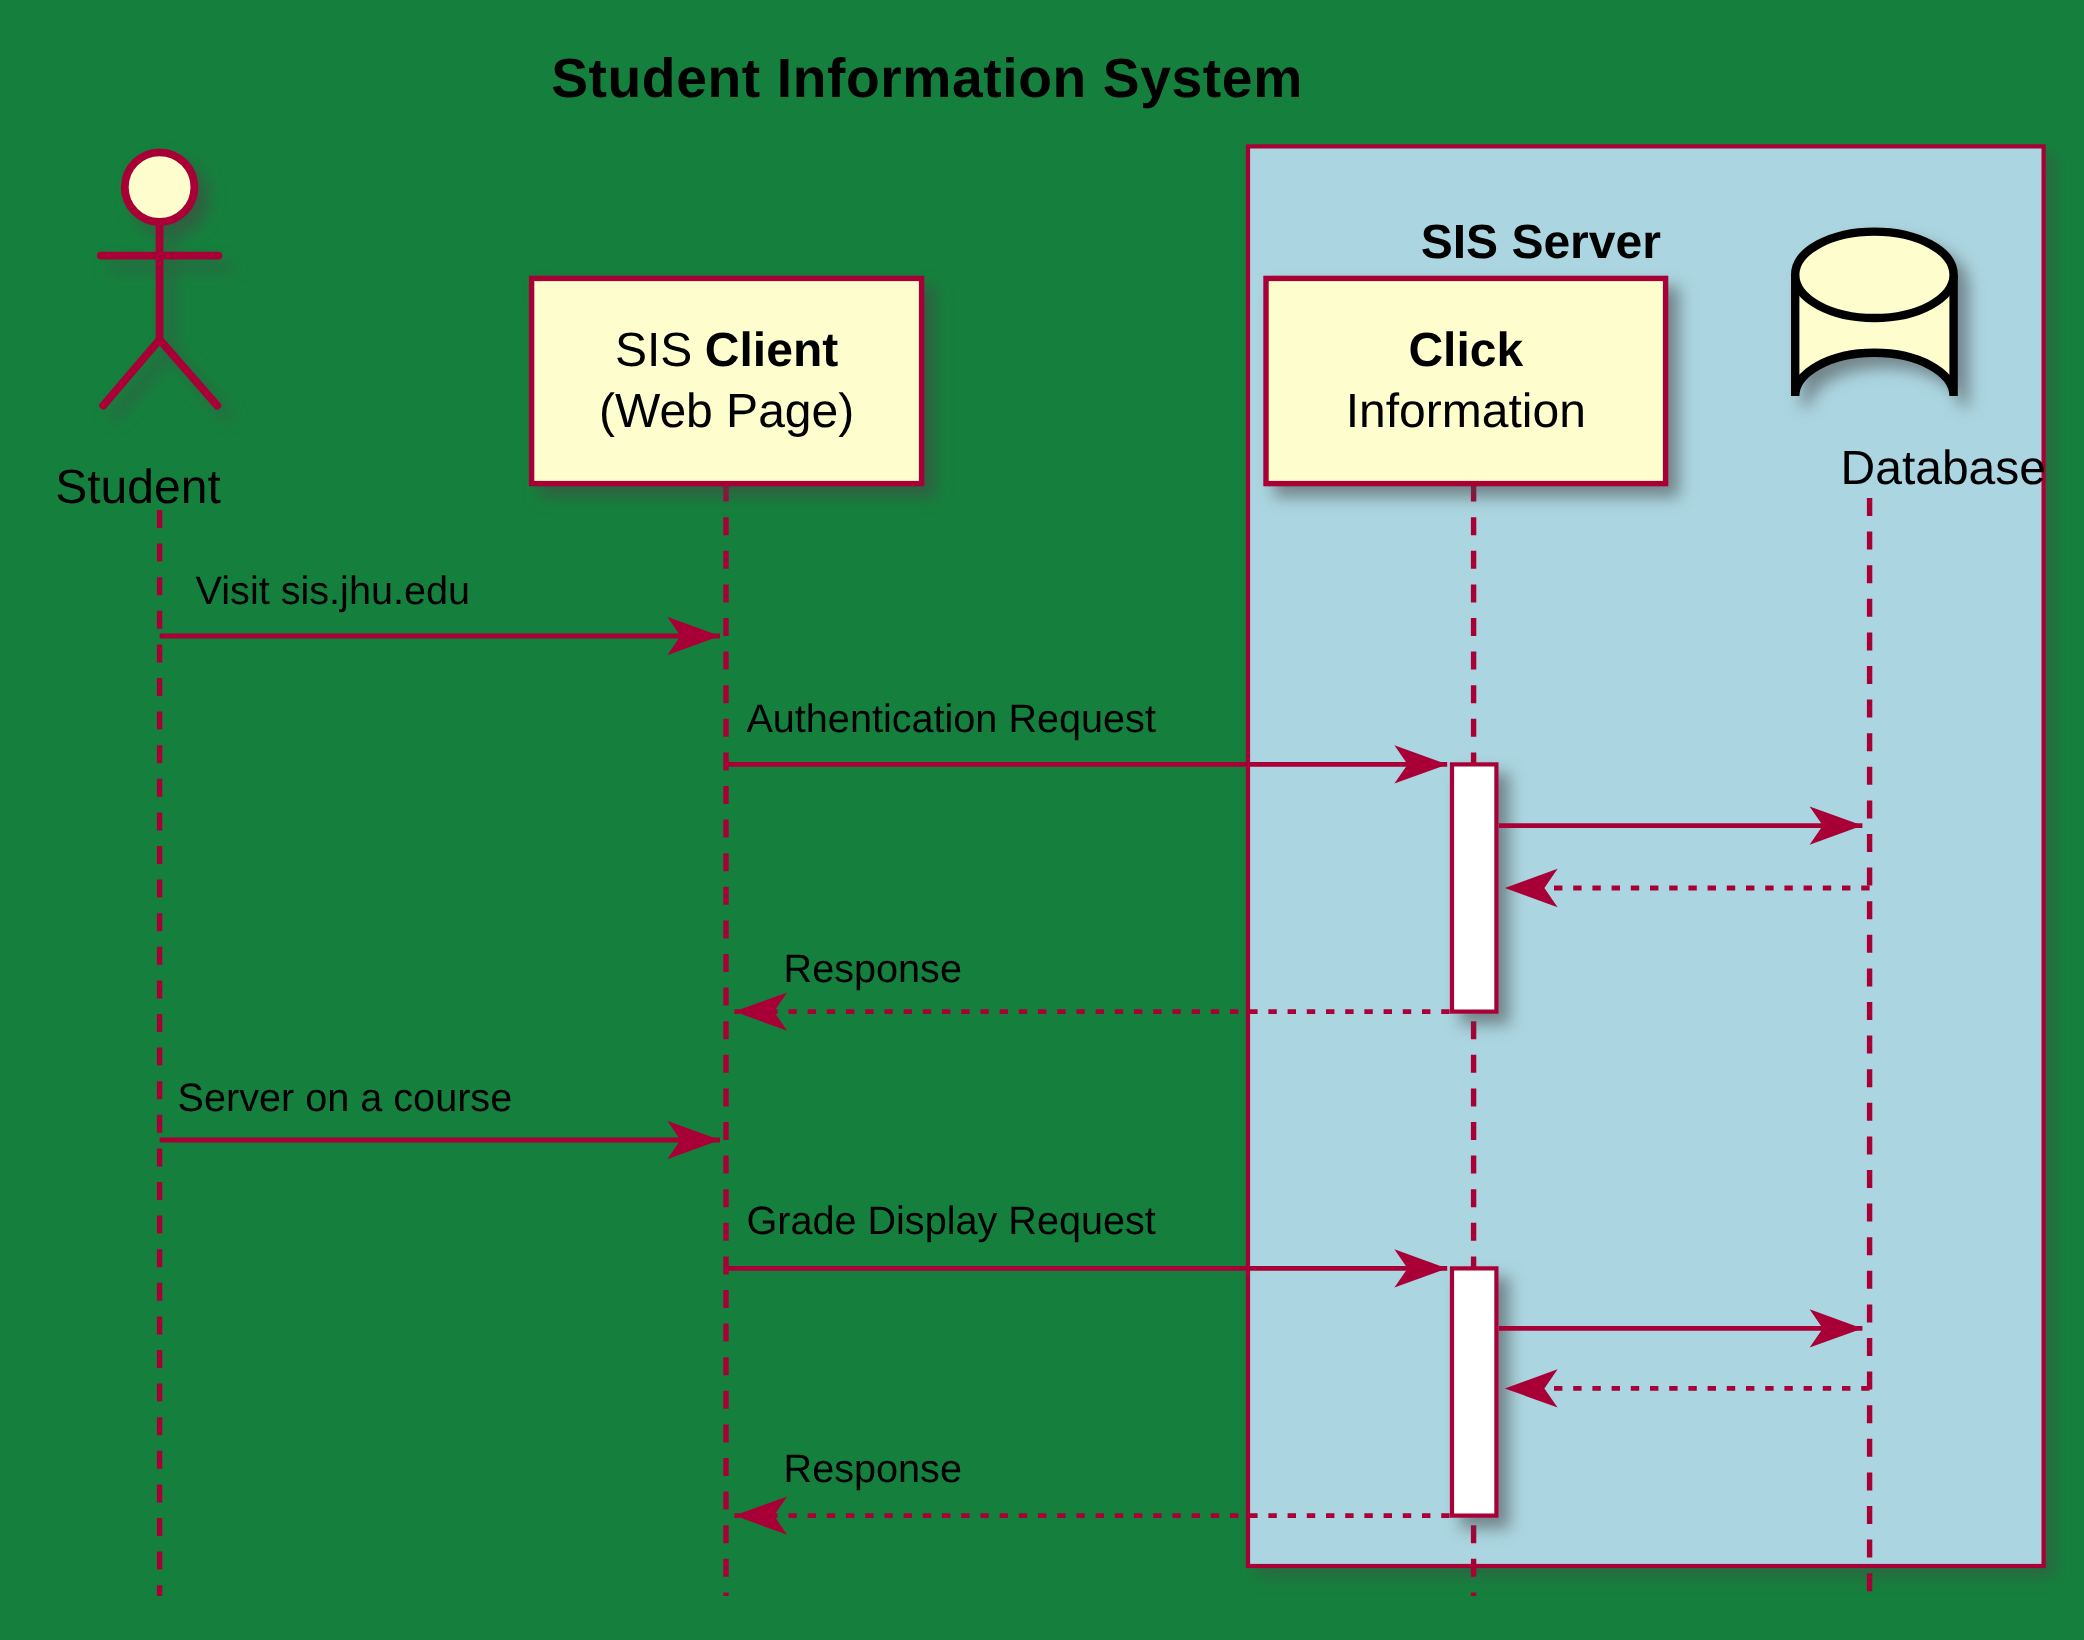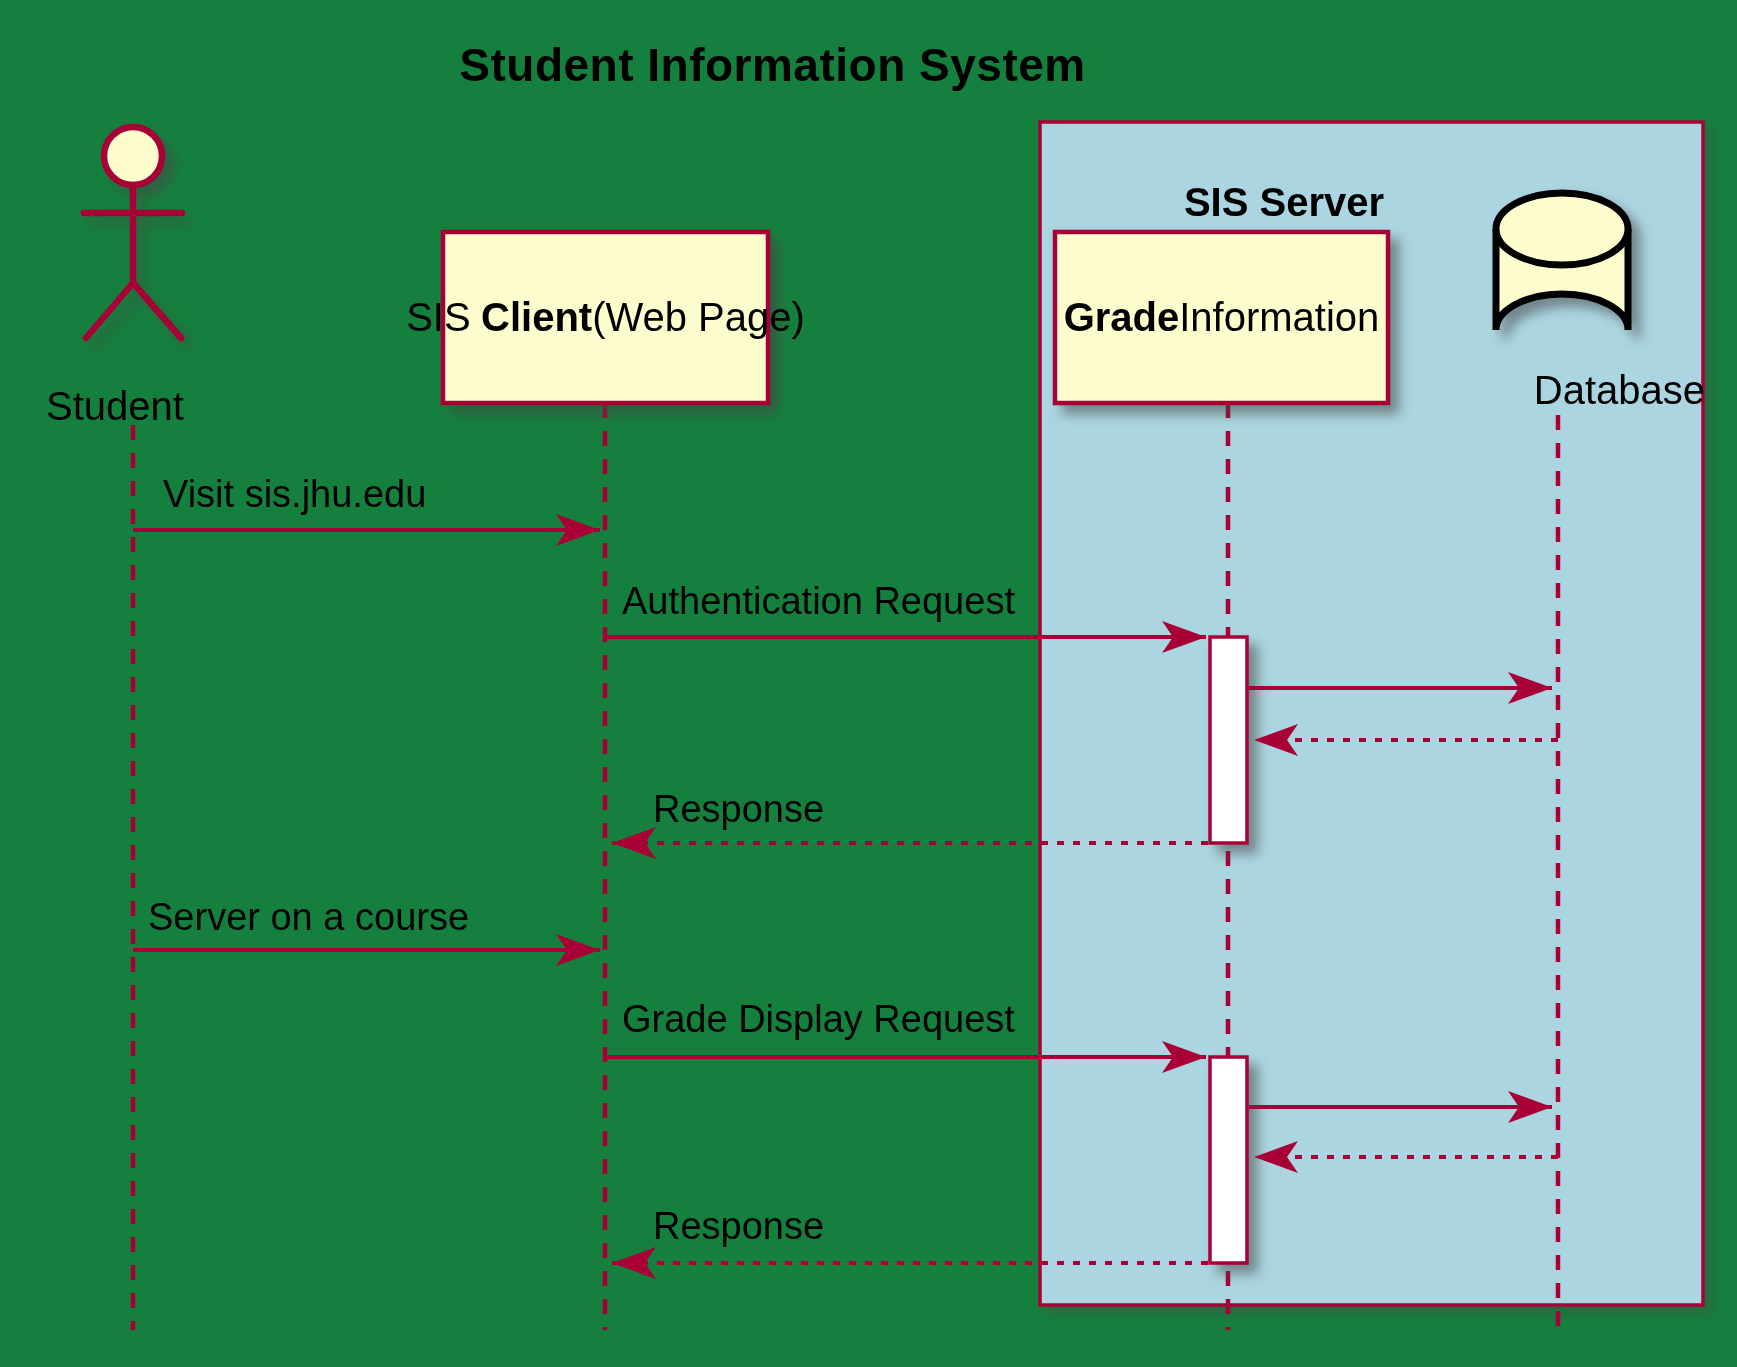--- a/index.html
+++ b/index.html
@@ -12,23 +12,23 @@
     overflow:hidden;
   }
   #canvas svg{position:absolute;left:0;top:0;}
   .abs{position:absolute;white-space:nowrap;}
   .title{
     left:0;top:38px;width:1545px;text-align:center;
     font-size:46px;font-weight:bold;letter-spacing:0.5px;
   }
   .p-label{font-size:40px;}
   .frame-label{font-size:40px;font-weight:bold;}
-  .msg{font-size:38px;}
+  .msg{font-size:33px;}
   .box-text{
-    display:flex;flex-direction:row;align-items:center;justify-content:center;
+    display:flex;flex-direction:column;align-items:center;justify-content:center;
     font-size:40px;line-height:1.27;text-align:center;
   }
   .b{font-weight:bold;}
   .sp{margin-right:0.26em;}
   .shadow{filter:drop-shadow(9px 9px 6px rgba(70,70,70,0.55));}
   .shadow-soft{filter:drop-shadow(8px 8px 6px rgba(70,70,70,0.40));}
   .lifeline{stroke:#A80036;stroke-width:4.5;stroke-dasharray:15 13;fill:none;}
   .arrow{stroke:#A80036;stroke-width:4;fill:none;}
   .dashed{stroke-dasharray:7 9;}
 </style>
@@ -91,21 +91,21 @@
   <div class="abs frame-label" style="left:1134px;top:132px;width:300px;text-align:center;margin-top:48px;">SIS Server</div>
 
   <div class="abs p-label" style="left:12px;top:384px;width:206px;text-align:center;">Student</div>
 
   <div class="abs box-text" style="left:443px;top:232px;width:325px;height:171px;">
     <div><span class="sp">SIS</span><span class="b">Client</span></div>
     <div>(Web Page)</div>
   </div>
 
   <div class="abs box-text" style="left:1055px;top:232px;width:333px;height:171px;">
-    <div class="b">Grade</div>
+    <div class="b">Click</div>
     <div>Information</div>
   </div>
 
   <div class="abs p-label" style="left:1405px;top:368px;width:300px;text-align:right;">Database</div>
 
   <div class="abs msg" style="left:163px;top:473px;">Visit sis.jhu.edu</div>
   <div class="abs msg" style="left:622px;top:580px;">Authentication Request</div>
   <div class="abs msg" style="left:653px;top:788px;">Response</div>
   <div class="abs msg" style="left:148px;top:896px;">Server on a course</div>
   <div class="abs msg" style="left:622px;top:998px;">Grade Display Request</div>

